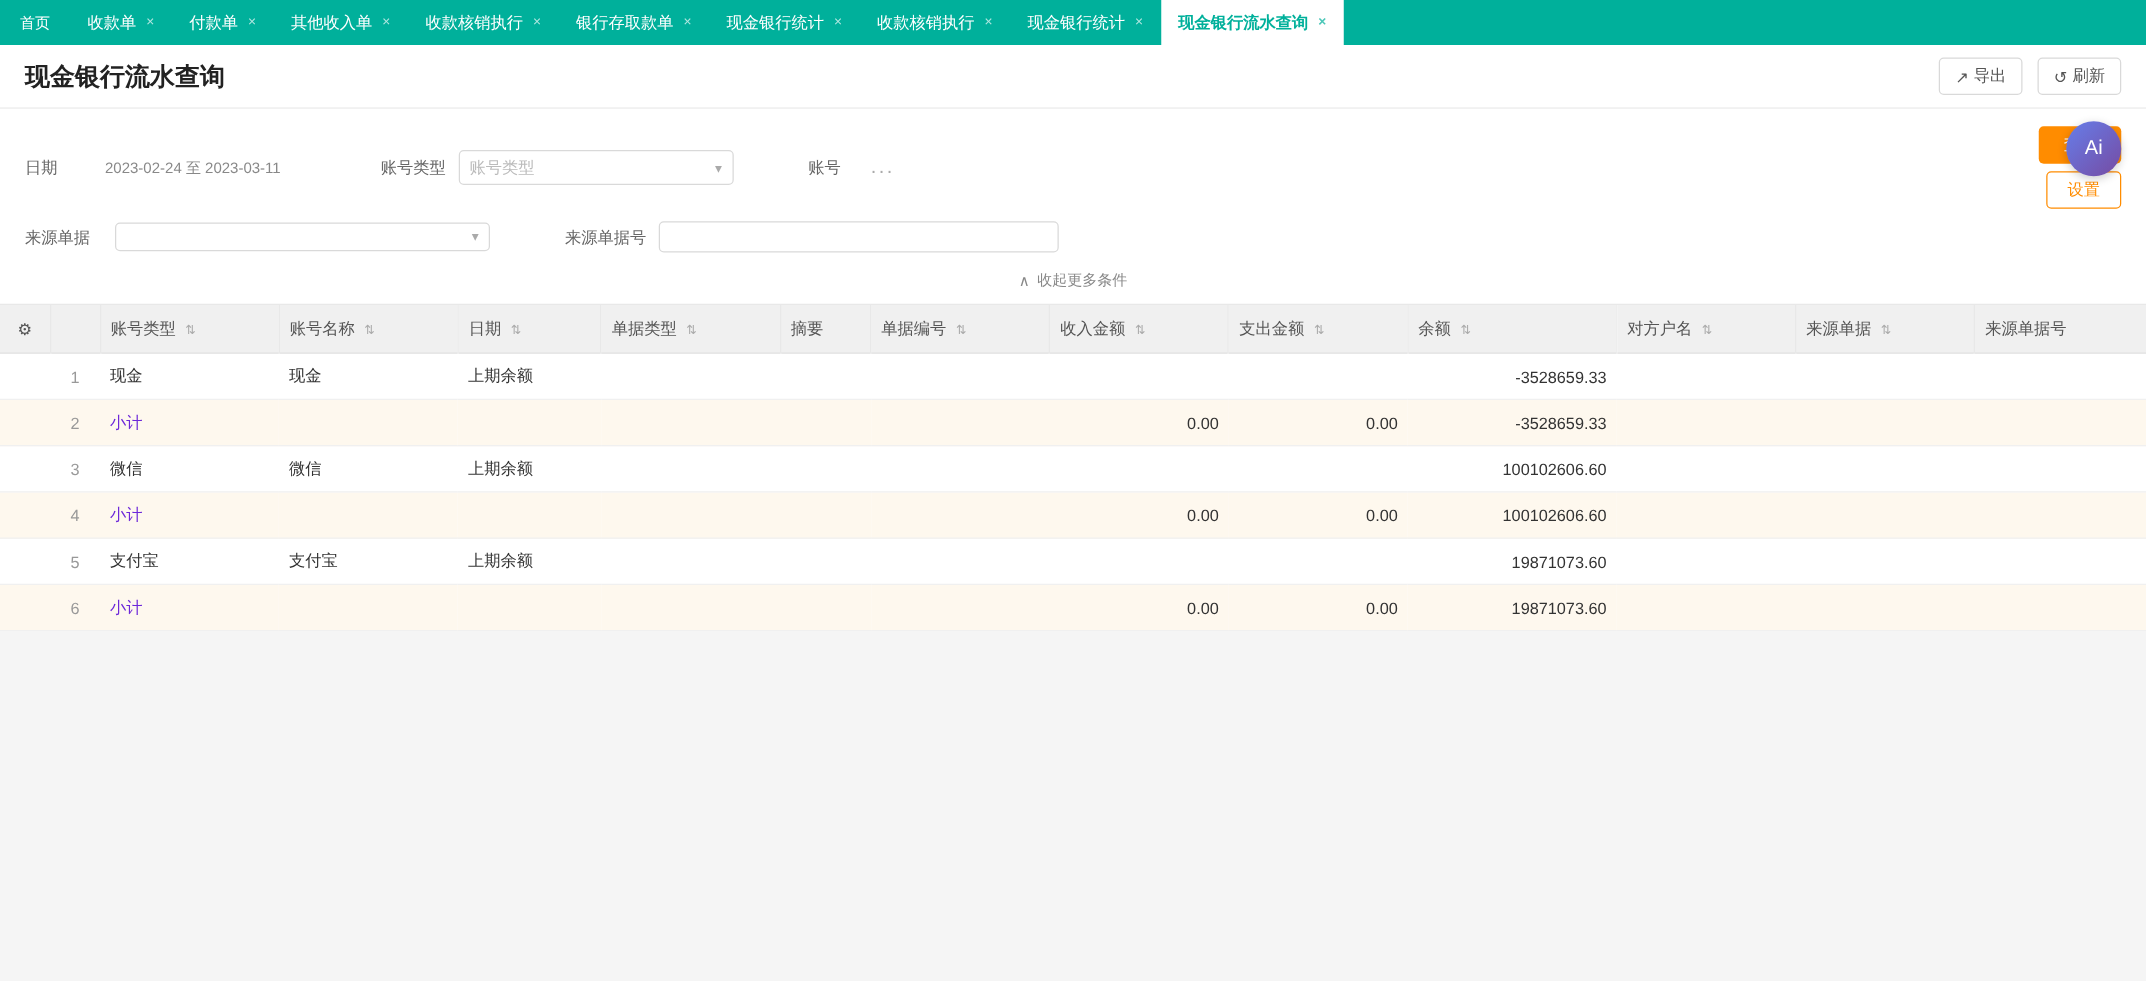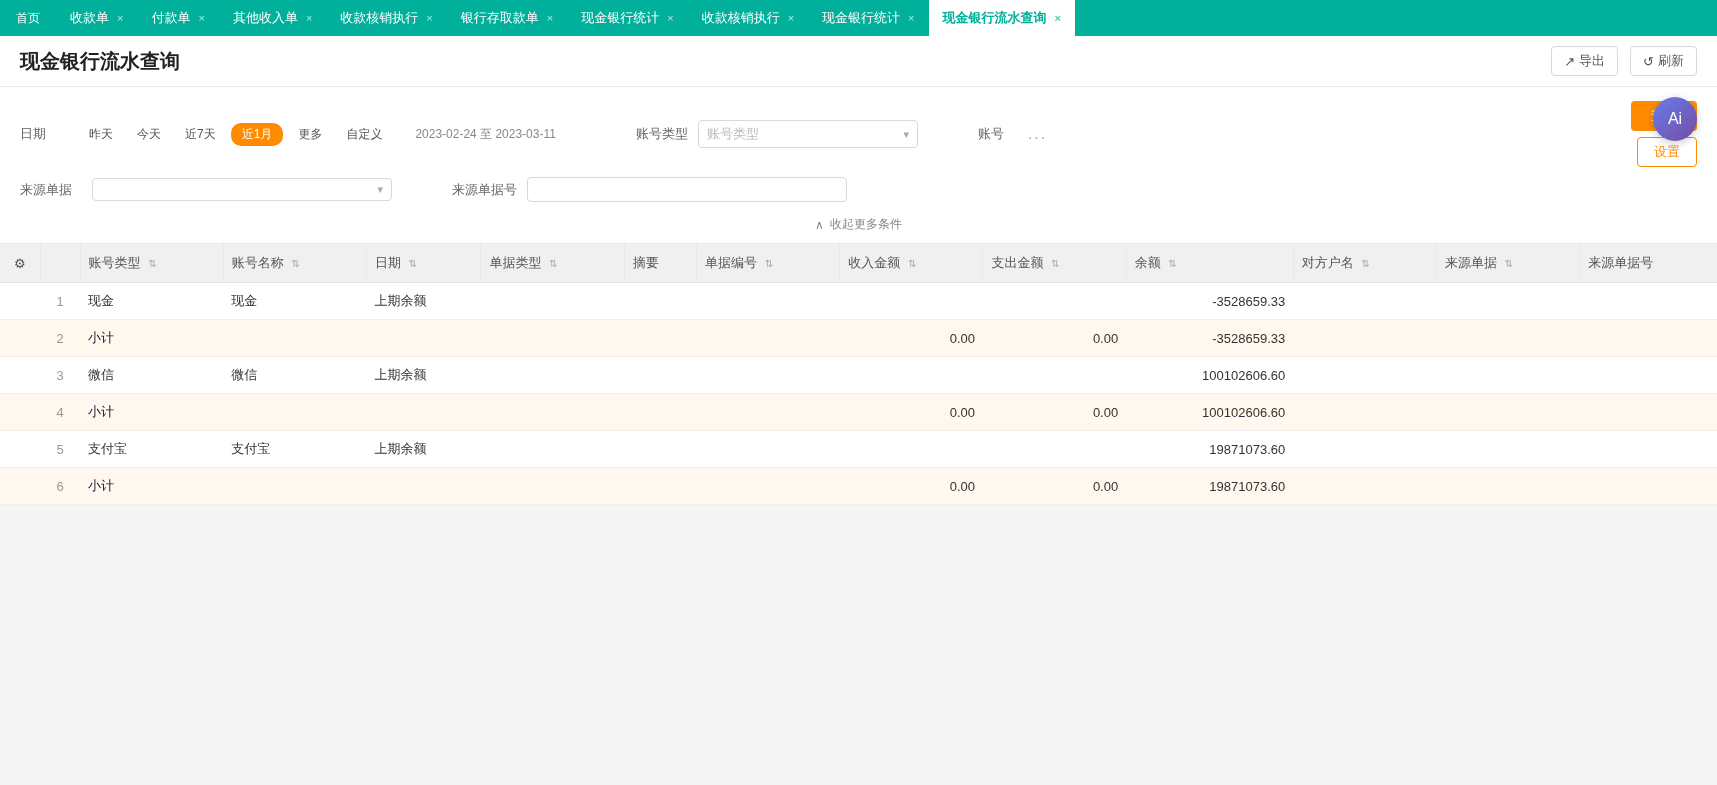--- a/index.html
+++ b/index.html
@@ -219,21 +219,21 @@
     tbody tr.subtotal {
       background: #fef8ee;
     }
     tbody td {
       padding: 9px 8px;
       color: #333;
       white-space: nowrap;
     }
     td.number { text-align: right; color: #333; }
     td.row-num { color: #999; text-align: center; width: 40px; }
-    td.subtotal-label { color: #0f172a; }
+    td.subtotal-label { color: #6d28d9; }
 
     .ai-badge {
       position: fixed;
       right: 20px;
       top: 97px;
       background: linear-gradient(135deg, #667eea, #764ba2);
       color: #fff;
       border-radius: 50%;
       width: 44px;
       height: 44px;
@@ -300,28 +300,20 @@
       <span>↺</span>
       <span>刷新</span>
     </button>
   </div>
 </div>
 
 <div class="filter-area">
 
   <div class="filter-row">
     <span class="filter-label">日期</span>
-    <div class="date-options">
-      <span class="date-btn">昨天</span>
-      <span class="date-btn">今天</span>
-      <span class="date-btn">近7天</span>
-      <span class="date-btn active">近1月</span>
-      <span class="date-btn">更多</span>
-      <span class="date-btn">自定义</span>
-    </div>
     <span class="date-range">2023-02-24 至 2023-03-11</span>
 
     <div style="margin-left:60px; display:flex; align-items:center; gap:10px;">
       <span class="filter-label">账号类型</span>
       <div class="filter-select" style="min-width:220px;">
         <span style="color:#bbb;">账号类型</span>
         <span class="arrow">▾</span>
       </div>
     </div>
 

